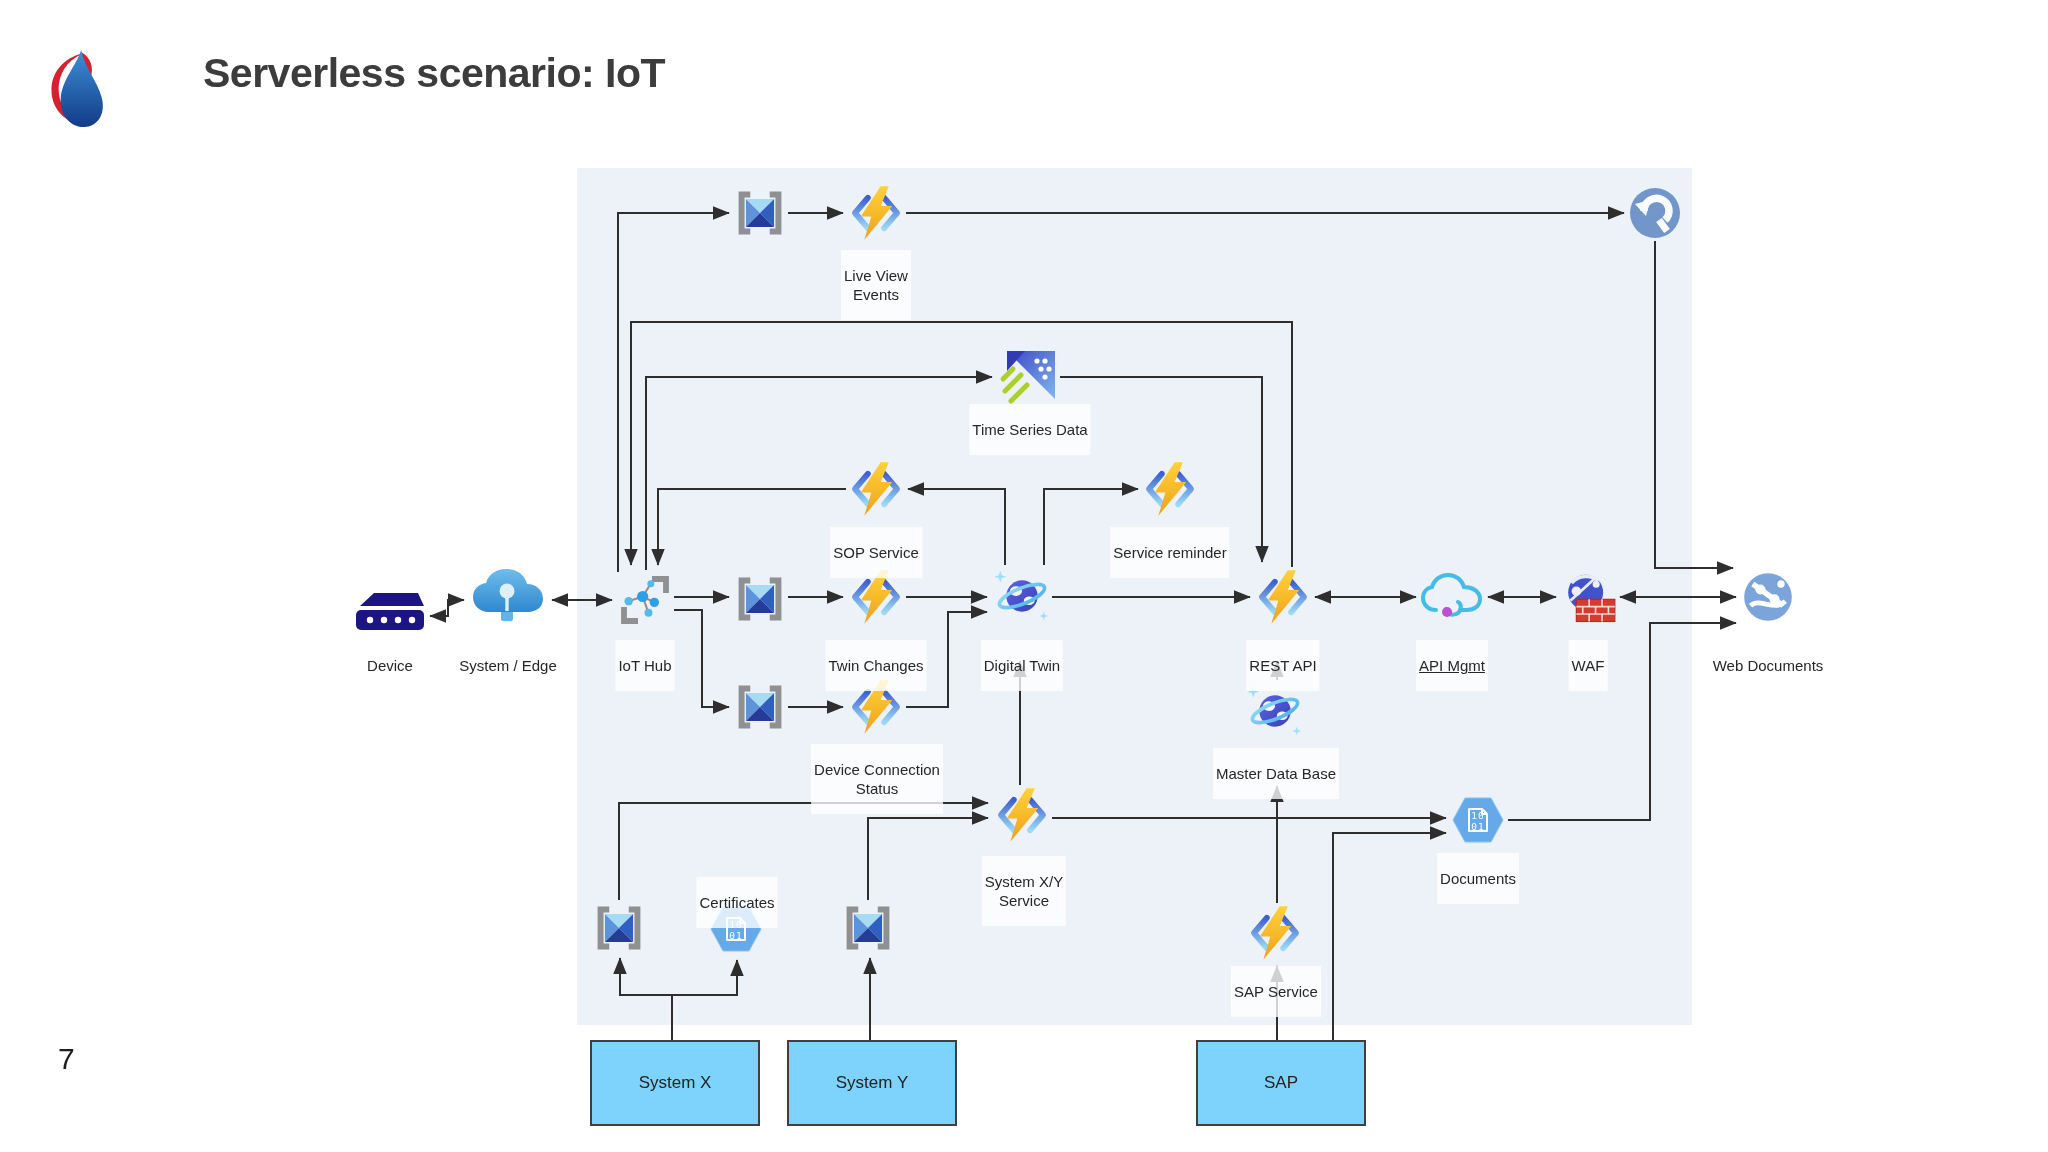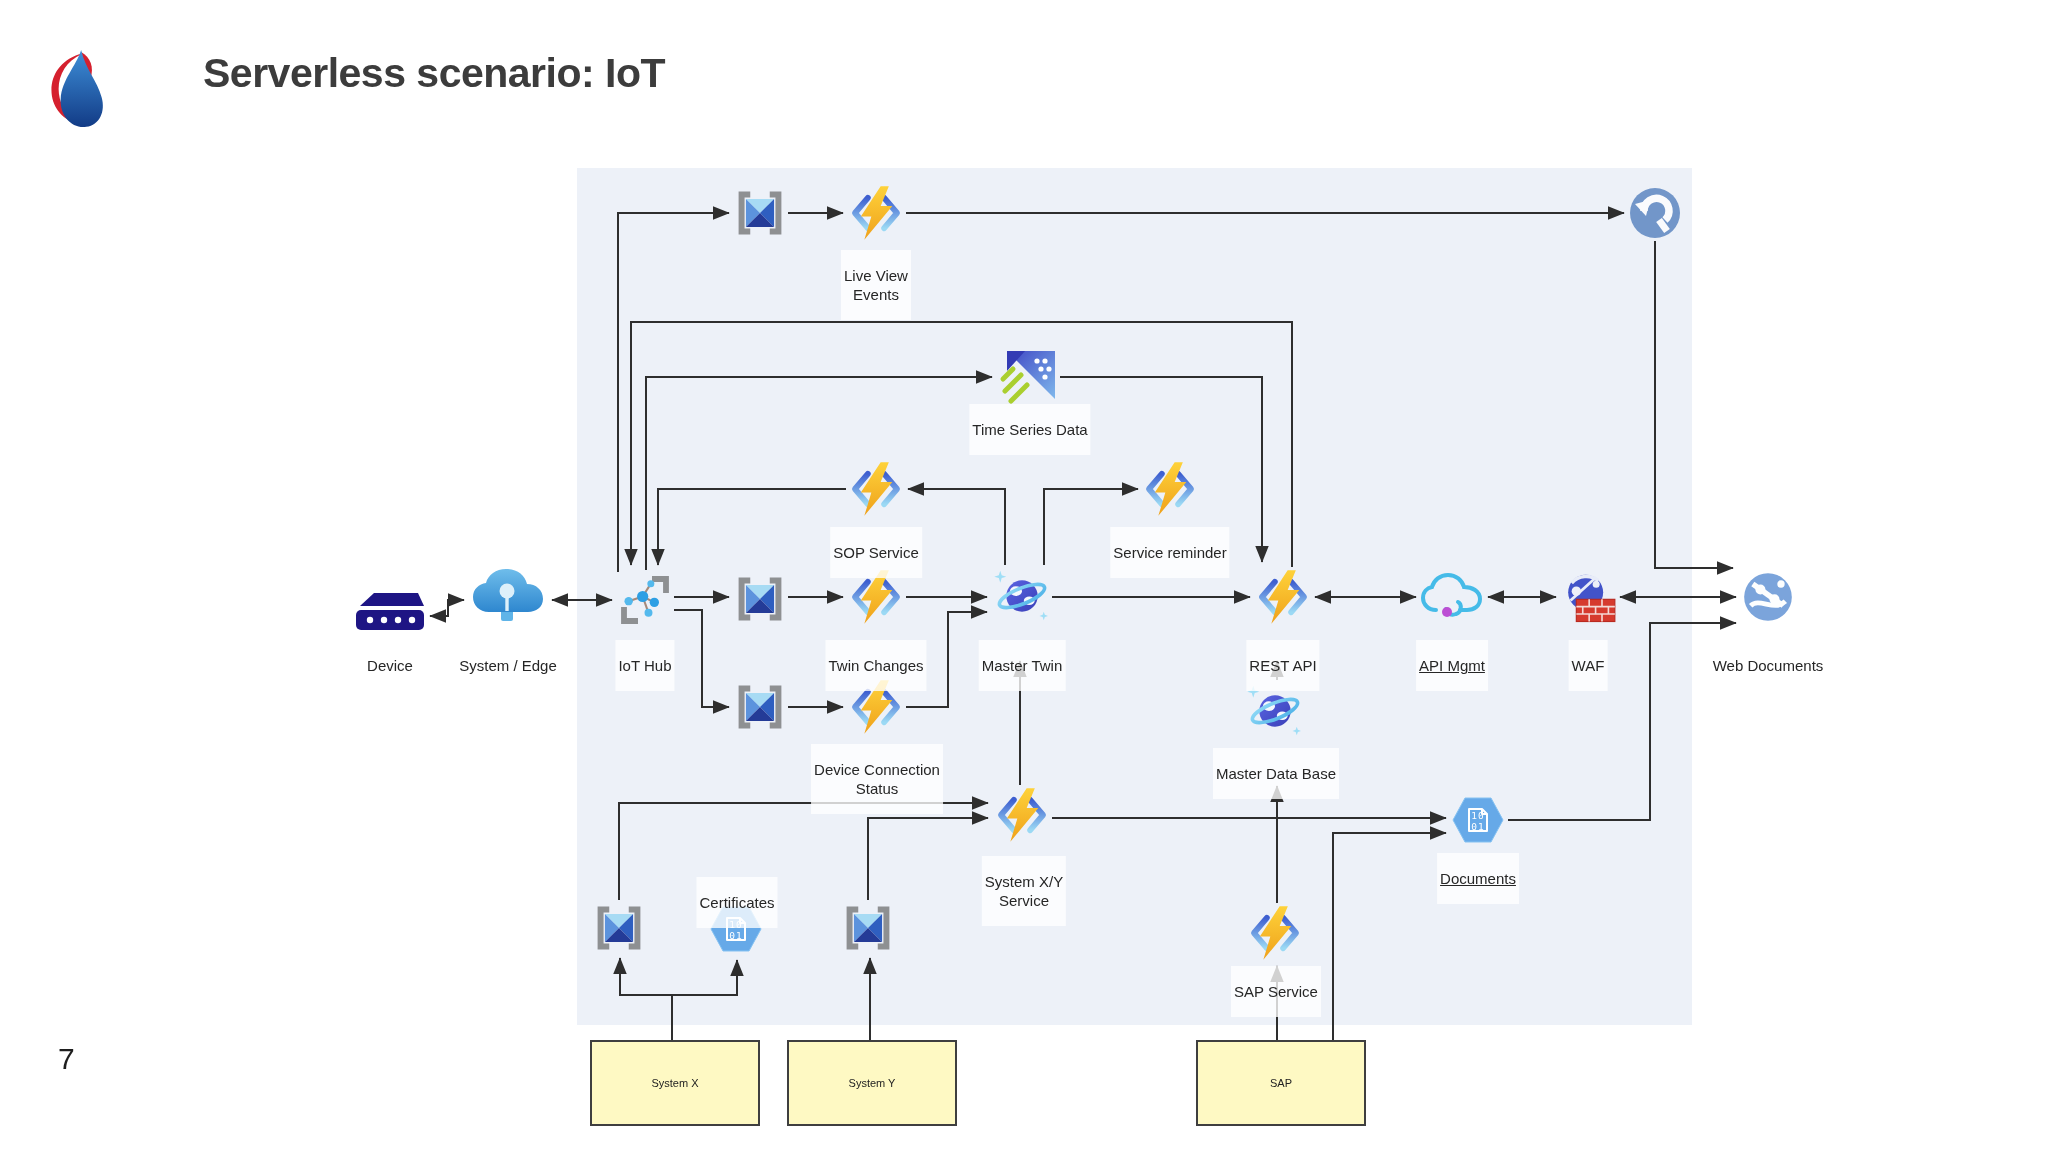--- a/index.html
+++ b/index.html
@@ -18,23 +18,23 @@
   }
   .page-number{
     position:absolute;left:58px;top:1042px;font-size:30px;color:#1e1e1e;
   }
   .lbl{
     position:absolute;transform:translateX(-50%);
     font-size:15px;line-height:19px;color:#262626;text-align:center;
     white-space:pre-line;background:rgba(255,255,255,0.78);padding:16px 3px;
   }
   .extbox{
-    position:absolute;border:2px solid #3f3f3f;background:#fef9c3;
+    position:absolute;border:2px solid #3f3f3f;background:#7dd3fc;
     display:flex;align-items:center;justify-content:center;
-    font-size:11px;color:#222;
+    font-size:17px;color:#222;
   }
   .hexcode{
     position:absolute;color:#ffffff;font-family:"DejaVu Sans Mono",monospace;
     font-size:9.5px;font-weight:normal;line-height:10.5px;text-align:center;
     letter-spacing:1px;white-space:pre-line;pointer-events:none;
   }
   .logo{position:absolute;left:44px;top:48px;}
 </style>
 </head>
 <body>
@@ -280,32 +280,32 @@
 
 <div class="lbl" style="left:390px;top:640px;">Device</div>
 <div class="lbl" style="left:508px;top:640px;">System / Edge</div>
 <div class="lbl" style="left:645px;top:640px;">IoT Hub</div>
 <div class="lbl" style="left:876px;top:250px;">Live View
 Events</div>
 <div class="lbl" style="left:1030px;top:404px;">Time Series Data</div>
 <div class="lbl" style="left:876px;top:527px;">SOP Service</div>
 <div class="lbl" style="left:1170px;top:527px;">Service reminder</div>
 <div class="lbl" style="left:876px;top:640px;">Twin Changes</div>
-<div class="lbl" style="left:1022px;top:640px;">Master Twin</div>
+<div class="lbl" style="left:1022px;top:640px;">Digital Twin</div>
 <div class="lbl" style="left:1283px;top:640px;">REST API</div>
 <div class="lbl" style="left:1452px;top:640px;text-decoration:underline;">API Mgmt</div>
 <div class="lbl" style="left:1588px;top:640px;">WAF</div>
 <div class="lbl" style="left:1768px;top:640px;">Web Documents</div>
 <div class="lbl" style="left:877px;top:744px;">Device Connection
 Status</div>
 <div class="lbl" style="left:1276px;top:748px;">Master Data Base</div>
 <div class="lbl" style="left:1024px;top:856px;">System X/Y
 Service</div>
 <div class="lbl" style="left:737px;top:877px;">Certificates</div>
-<div class="lbl" style="left:1478px;top:853px;text-decoration:underline;">Documents</div>
+<div class="lbl" style="left:1478px;top:853px;">Documents</div>
 <div class="lbl" style="left:1276px;top:966px;">SAP Service</div>
 
 <div class="extbox" style="left:590px;top:1040px;width:166px;height:82px;">
   <span>System X</span>
 </div>
 <div class="extbox" style="left:787px;top:1040px;width:166px;height:82px;">
   <span>System Y</span>
 </div>
 <div class="extbox" style="left:1196px;top:1040px;width:166px;height:82px;">
   <span>SAP</span>

